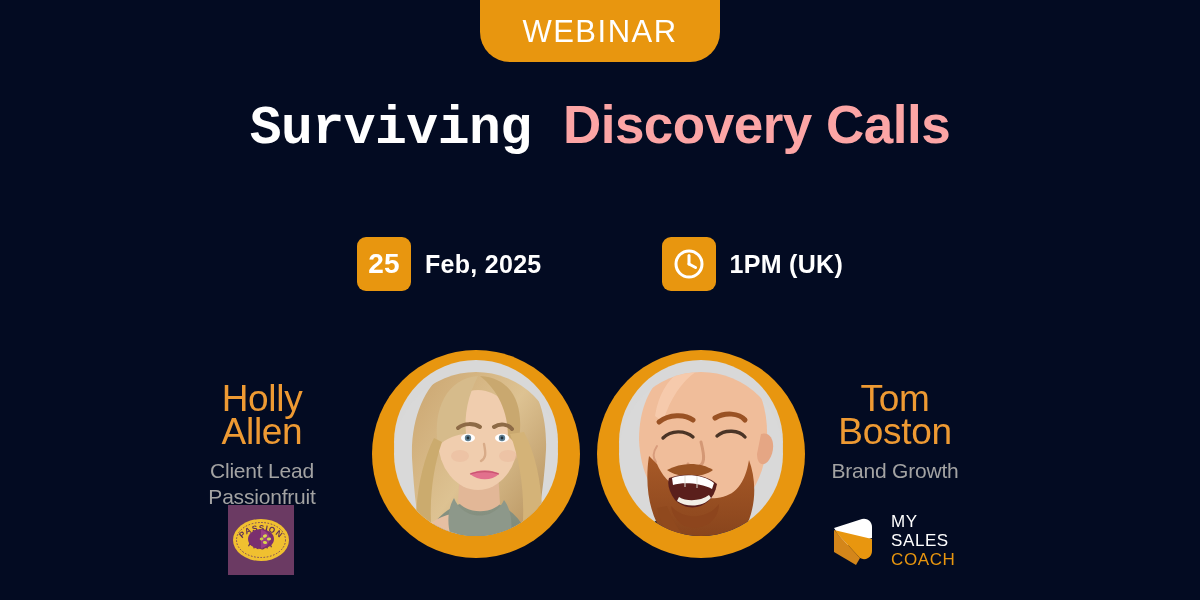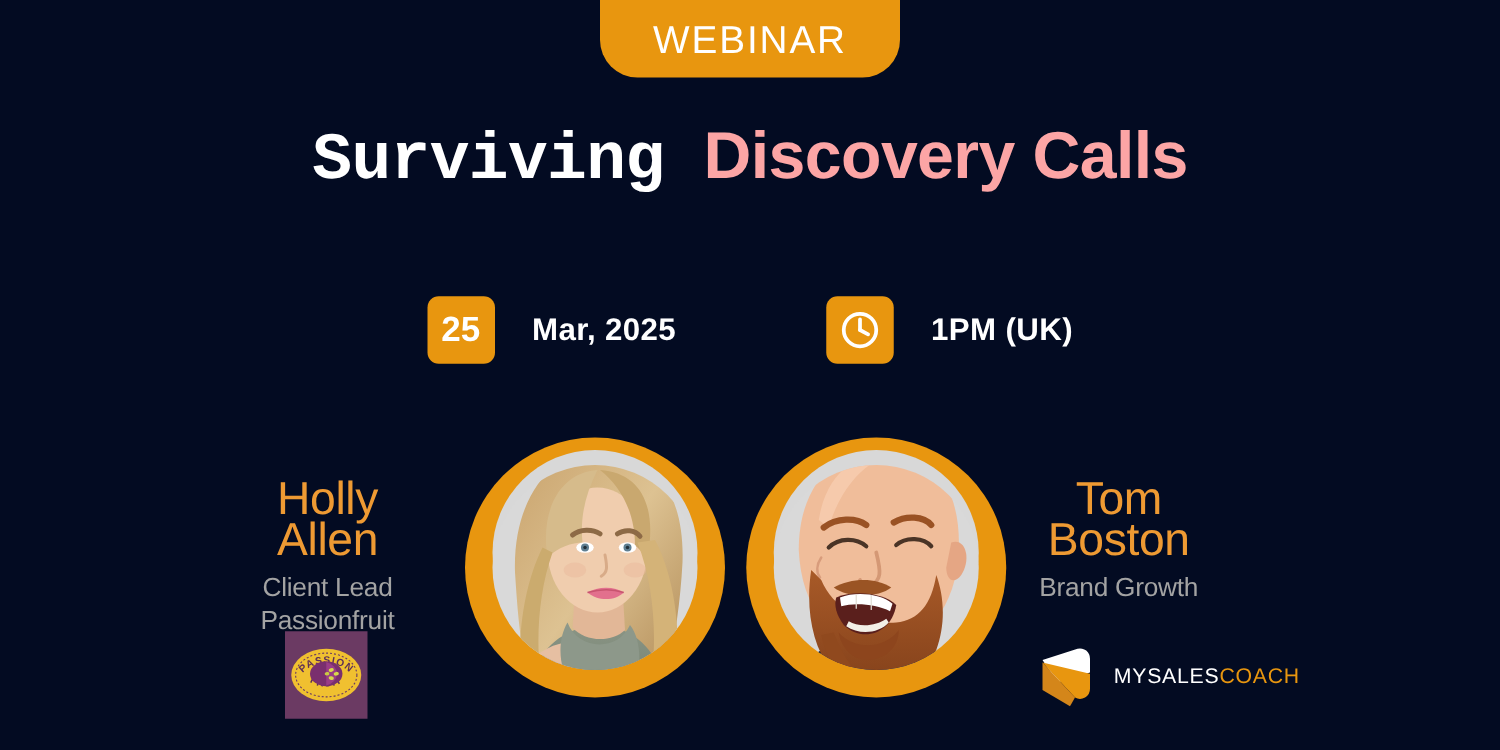--- a/index.html
+++ b/index.html
@@ -67,21 +67,21 @@
     top: 237px;
     width: 1200px;
     display: flex;
     justify-content: center;
     align-items: center;
     gap: 120px;
   }
   .meta-item {
     display: flex;
     align-items: center;
-    gap: 30px;
+    gap: 14px;
   }
   .meta-badge {
     width: 54px;
     height: 54px;
     background: #e8960f;
     border-radius: 9px;
     display: flex;
     align-items: center;
     justify-content: center;
     flex: none;
@@ -152,20 +152,21 @@
 
   
   .msc-logo {
     display: flex;
     align-items: center;
     gap: 9px;
     height: 70px;
   }
   .msc-words {
     display: flex;
+    flex-direction: column;
     line-height: 19px;
   }
   .msc-w {
     color: #ffffff;
     font-size: 17px;
     font-weight: normal;
     letter-spacing: 0.6px;
   }
   .msc-w.accent { color: #e8960f; }
 
@@ -218,21 +219,21 @@
   <div class="title-block">
     <div class="title-line"><span class="tw">Surviving </span><span class="to">Discovery Calls</span></div>
   </div>
 
   <div class="meta-row">
 
     <div class="meta-item">
       <div class="meta-badge">
         <span class="daynum">25</span>
       </div>
-      <span class="meta-text">Mar, 2025</span>
+      <span class="meta-text">Feb, 2025</span>
     </div>
 
     <div class="meta-item">
       <div class="meta-badge">
         <svg width="34" height="34" viewBox="0 0 34 34" aria-hidden="true">
           <circle cx="17" cy="17" r="13" fill="none" stroke="#ffffff" stroke-width="3"></circle>
           <line x1="17" y1="17" x2="17" y2="8.5" stroke="#ffffff" stroke-width="3" stroke-linecap="round"></line>
           <line x1="17" y1="17" x2="23.5" y2="20.5" stroke="#ffffff" stroke-width="3" stroke-linecap="round"></line>
         </svg>
       </div>

